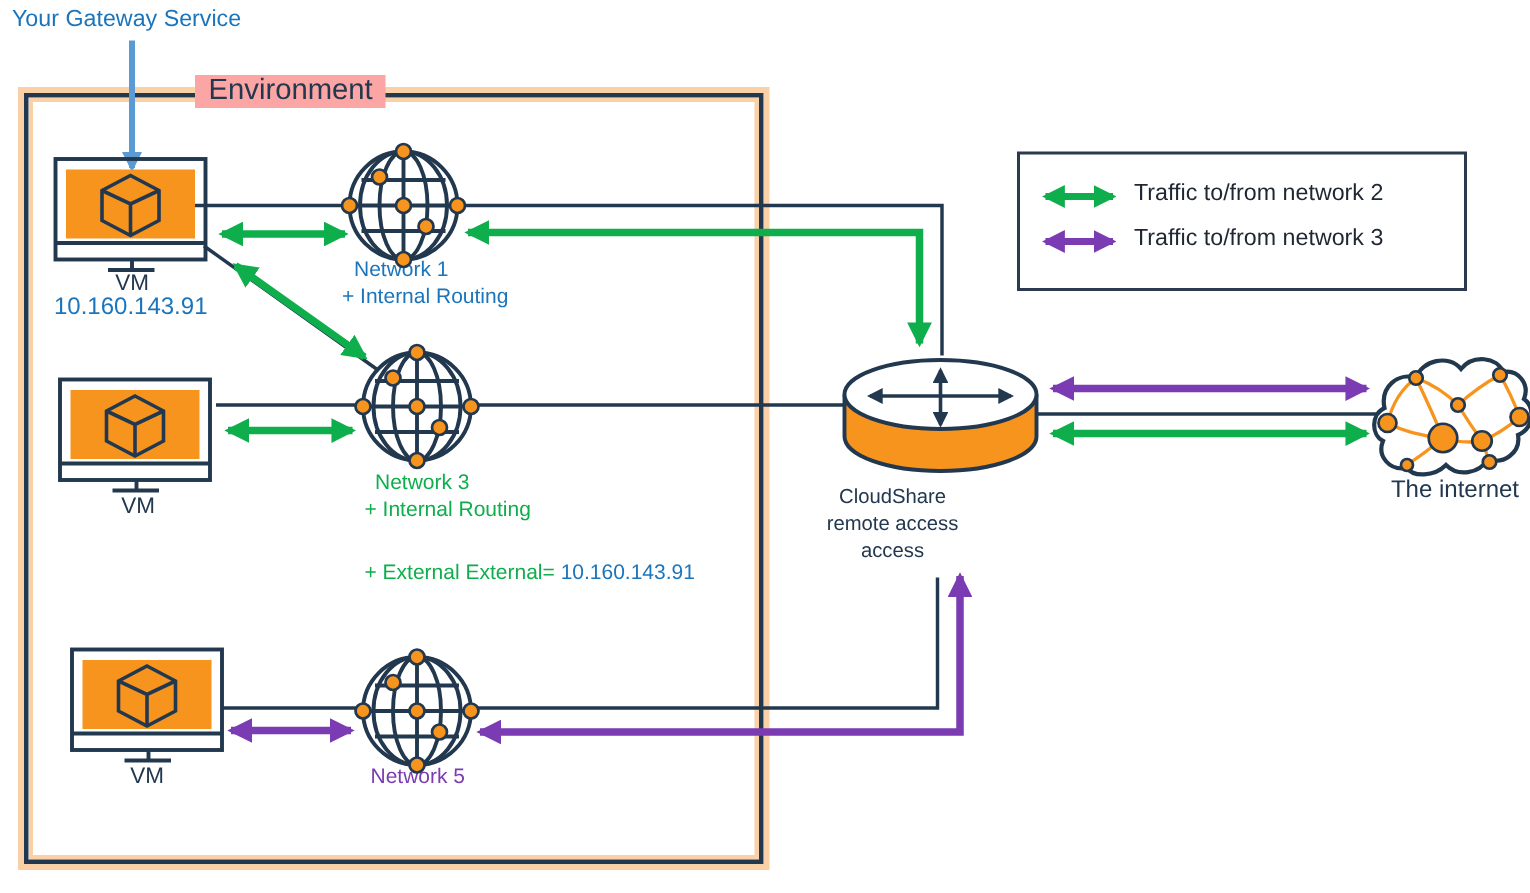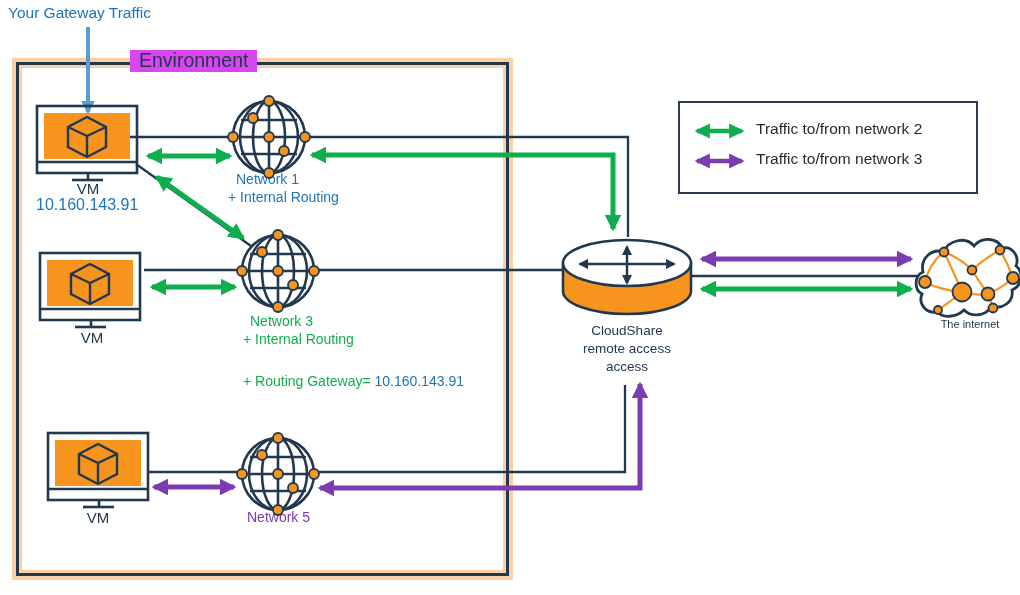--- a/index.html
+++ b/index.html
@@ -5,21 +5,21 @@
   html,body{margin:0;padding:0;background:#fff;}
   body{font-family:"Liberation Sans",sans-serif;}
   #canvas{position:relative;width:1020px;height:595px;background:#fff;overflow:hidden;}
   .lbl{position:absolute;white-space:nowrap;line-height:1.12;}
   .navy{color:#22384F;}
   .blue{color:#1B75BC;}
   .green{color:#0FAE4D;}
   .purple{color:#7A3BB3;}
   #env-box{position:absolute;box-sizing:border-box;left:16px;top:62px;width:493px;height:514px;
            border:3px solid #22384F;box-shadow:0 0 0 4px #FAD1A6, inset 0 0 0 3px #FAD1A6;background:transparent;}
-  #env-title{left:130px;top:50px;font-size:19.5px;background:#d946ef;padding:0 9px;color:#22384F;}
+  #env-title{left:130px;top:50px;font-size:19.5px;background:#fca5a5;padding:0 9px;color:#22384F;}
   #legend-box{position:absolute;box-sizing:border-box;left:678px;top:101px;width:300px;height:93px;
               border:2px solid #2B3A4E;background:#fff;}
   .legend-text{font-size:15.5px;color:#1F2733;}
   svg#overlay{position:absolute;left:0;top:0;pointer-events:none;}
   .nline{stroke:#22384F;stroke-width:2.3;fill:none;}
   .ga{stroke:#0FAE4D;stroke-width:5;fill:none;}
   .pa{stroke:#7A3BB3;stroke-width:5;fill:none;}
   .ico{stroke:#22384F;stroke-width:2.6;fill:none;}
   .dot{fill:#F7941E;stroke:#22384F;stroke-width:1.8;}
   .oarc{stroke:#F7941E;stroke-width:2.2;fill:none;}
@@ -29,43 +29,43 @@
 
 <div id="canvas">
 
   <div id="env-box"></div>
   <div id="env-title" class="lbl">Environment</div>
 
   <div id="legend-box"></div>
   <div class="lbl legend-text" style="left:756px;top:120px;">Traffic to/from network 2</div>
   <div class="lbl legend-text" style="left:756px;top:150px;text-align:right;">Traffic to/from network 3</div>
 
-  <div class="lbl blue" style="left:8px;top:4px;font-size:15.5px;">Your Gateway Traffic</div>
+  <div class="lbl blue" style="left:8px;top:4px;font-size:15.5px;">Your Gateway Service</div>
 
   <div class="lbl navy" style="left:60px;top:181px;width:56px;text-align:center;font-size:15px;">VM</div>
   <div class="lbl blue" style="left:36px;top:196px;font-size:16px;">10.160.143.91</div>
   <div class="lbl navy" style="left:64px;top:330px;width:56px;text-align:center;font-size:15px;">VM</div>
   <div class="lbl navy" style="left:70px;top:510px;width:56px;text-align:center;font-size:15px;">VM</div>
 
   <div class="lbl blue" style="left:236px;top:172px;font-size:14px;">Network 1</div>
   <div class="lbl blue" style="left:228px;top:190px;font-size:14px;">+ Internal Routing</div>
 
   <div class="lbl green" style="left:250px;top:314px;font-size:14px;">Network 3</div>
   <div class="lbl green" style="left:243px;top:332px;font-size:14px;">+ Internal Routing</div>
-  <div class="lbl" style="left:243px;top:374px;font-size:14px;"><span class="green">+ Routing Gateway= </span><span class="blue">10.160.143.91</span></div>
+  <div class="lbl" style="left:243px;top:374px;font-size:14px;"><span class="green">+ External External= </span><span class="blue">10.160.143.91</span></div>
 
   <div class="lbl purple" style="left:247px;top:510px;font-size:14px;">Network 5</div>
 
-  <div class="lbl navy" style="left:552px;top:322px;width:150px;text-align:center;font-size:13.5px;line-height:18px;">
+  <div class="lbl navy" style="left:520px;top:322px;width:150px;text-align:center;font-size:13.5px;line-height:18px;">
     <div>CloudShare</div>
     <div>remote access</div>
     <div>access</div>
   </div>
 
-  <div class="lbl navy" style="left:920px;top:318px;width:100px;text-align:center;font-size:11px;">The internet</div>
+  <div class="lbl navy" style="left:920px;top:318px;width:100px;text-align:center;font-size:16px;">The internet</div>
 
   <svg id="overlay" width="1020" height="595" viewBox="0 0 1020 595">
     <defs>
       <marker id="ag" viewBox="0 0 10 10" refX="8.5" refY="5" markerWidth="3.3" markerHeight="3.3" orient="auto-start-reverse">
           <path d="M0,0 L10,5 L0,10 z" fill="#0FAE4D"></path>
         </marker>
       <marker id="ap" viewBox="0 0 10 10" refX="8.5" refY="5" markerWidth="3.3" markerHeight="3.3" orient="auto-start-reverse">
           <path d="M0,0 L10,5 L0,10 z" fill="#7A3BB3"></path>
         </marker>
       <marker id="an" viewBox="0 0 10 10" refX="8" refY="5" markerWidth="4.4" markerHeight="4.4" orient="auto-start-reverse">

